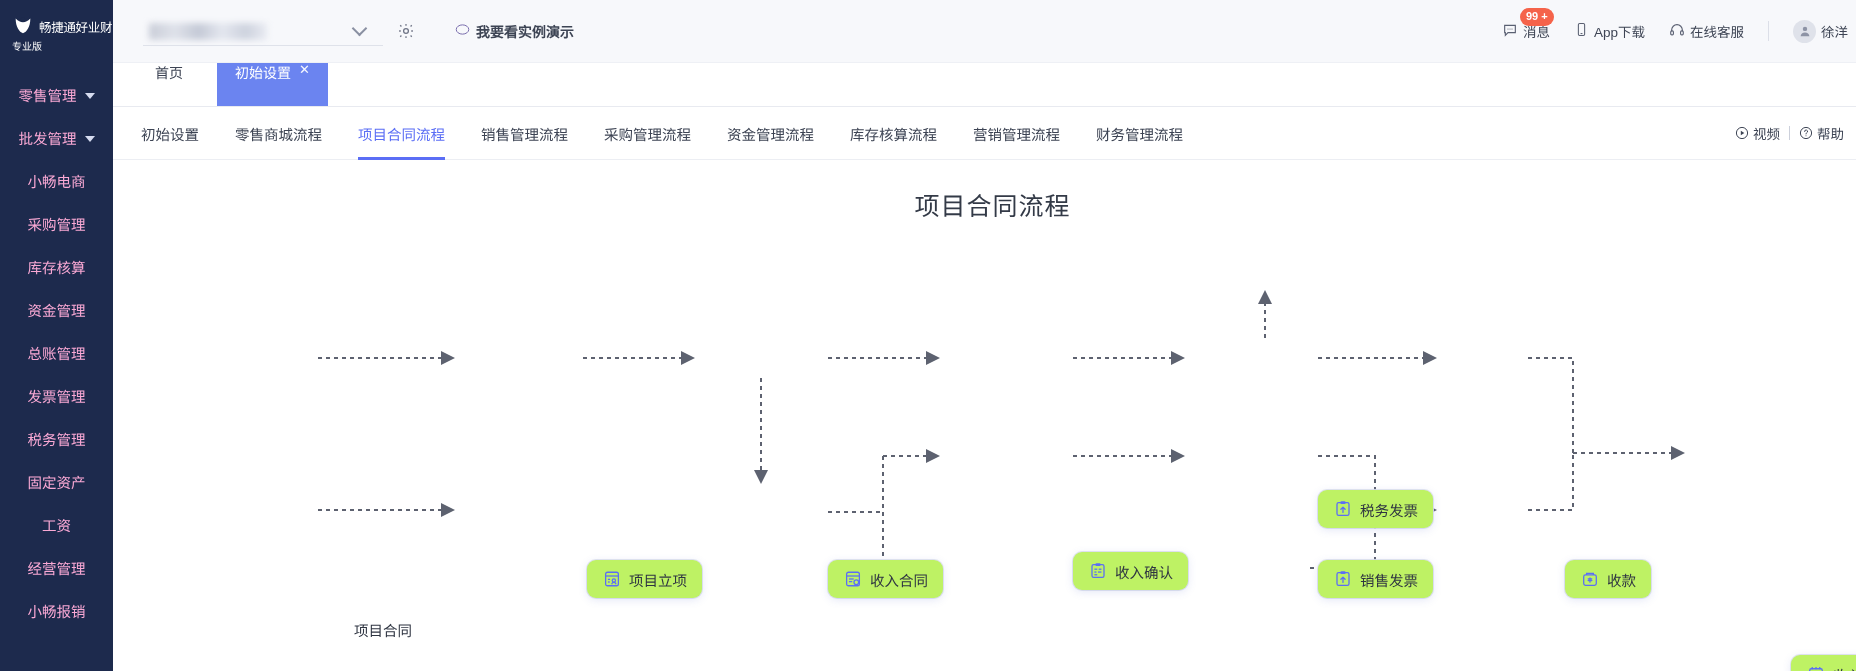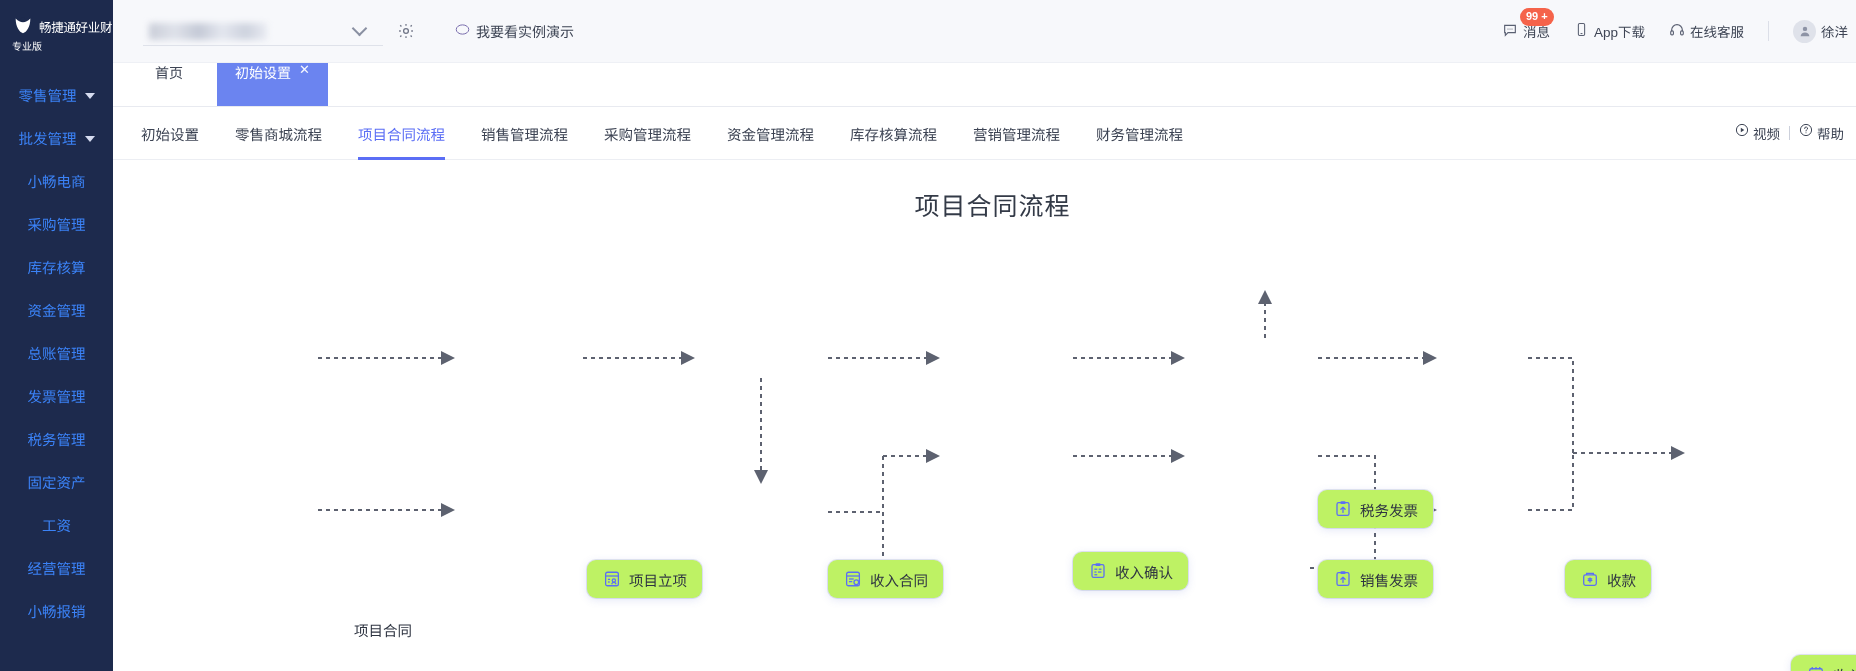--- a/index.html
+++ b/index.html
@@ -26,21 +26,21 @@
     color: #ffffff; font-size: 12.5px; letter-spacing: -0.3px;
     white-space: nowrap; font-weight: 500;
   }
   .brand-sub {
     color: #ffffff; font-size: 10px; padding-left: 12px; margin-top: 2px;
     font-weight: 500;
   }
   .nav { margin-top: 14px; }
   .nav-item {
     height: 43px; display: flex; align-items: center; justify-content: center;
-    color: #3b82f6; font-size: 14.5px; cursor: pointer; position: relative;
+    color: #f9a8d4; font-size: 14.5px; cursor: pointer; position: relative;
     gap: 6px;
   }
   .caret {
     width: 0; height: 0; border-left: 5px solid transparent;
     border-right: 5px solid transparent; border-top: 6px solid #d6dcf0;
     display: inline-block; margin-left: 2px; position: relative; top: 1px;
   }
 
   
   .main { flex: 1; display: flex; flex-direction: column; min-width: 0; }
@@ -63,21 +63,21 @@
     position: absolute; left: 10px; right: 0; bottom: 4px; height: 1px; background: #dfe2ea;
   }
   .chev-down {
     position: absolute; right: 18px; top: 11px;
     width: 11px; height: 11px; border-right: 2px solid #8a90a2;
     border-bottom: 2px solid #8a90a2; transform: rotate(45deg);
   }
   .gear { margin-left: 14px; display: flex; align-items: center; cursor: pointer; }
   .demo-link {
     display: flex; align-items: center; gap: 6px; margin-left: 40px;
-    color: #3d4454; font-size: 14px; cursor: pointer;
+    color: #3d4454; font-size: 14px; cursor: pointer; font-weight: bold;
   }
   .topbar-right {
     margin-left: auto; display: flex; align-items: center; gap: 24px;
     padding-right: 8px; color: #3d4454; font-size: 13.5px;
   }
   .tb-item { display: flex; align-items: center; gap: 5px; cursor: pointer; position: relative; }
   .badge {
     position: absolute; top: -13px; left: 18px;
     background: #f5634a; color: #fff; font-size: 11px; line-height: 1;
     border-radius: 9px; padding: 3px 6px 4px 6px; font-weight: bold; white-space: nowrap;
@@ -114,21 +114,21 @@
   }
   .mtab.active { color: #5b6ef5; }
   .mtab.active::after {
     content: ""; position: absolute; left: 0; right: 0; bottom: 0;
     height: 2.5px; background: #5b6ef5;
   }
   .modtabs-right {
     margin-left: auto; display: flex; align-items: center; gap: 9px;
     padding-right: 12px; color: #3d4454; font-size: 13.5px;
   }
-  .mr-item { display: flex; align-items: flex-start; gap: 4px; cursor: pointer; }
+  .mr-item { display: flex; align-items: flex-end; gap: 4px; cursor: pointer; }
   .mr-divider { width: 1px; height: 14px; background: #ccd0db; }
 
   
   .canvas { flex: 1; background: #ffffff; position: relative; overflow: hidden; }
   .flow-title {
     position: absolute; left: 0; right: 0; top: 26px; text-align: center;
     font-size: 25px; color: #333a47; letter-spacing: 1px;
   }
   .flow-title-inner { position: relative; left: 8px; }
 

